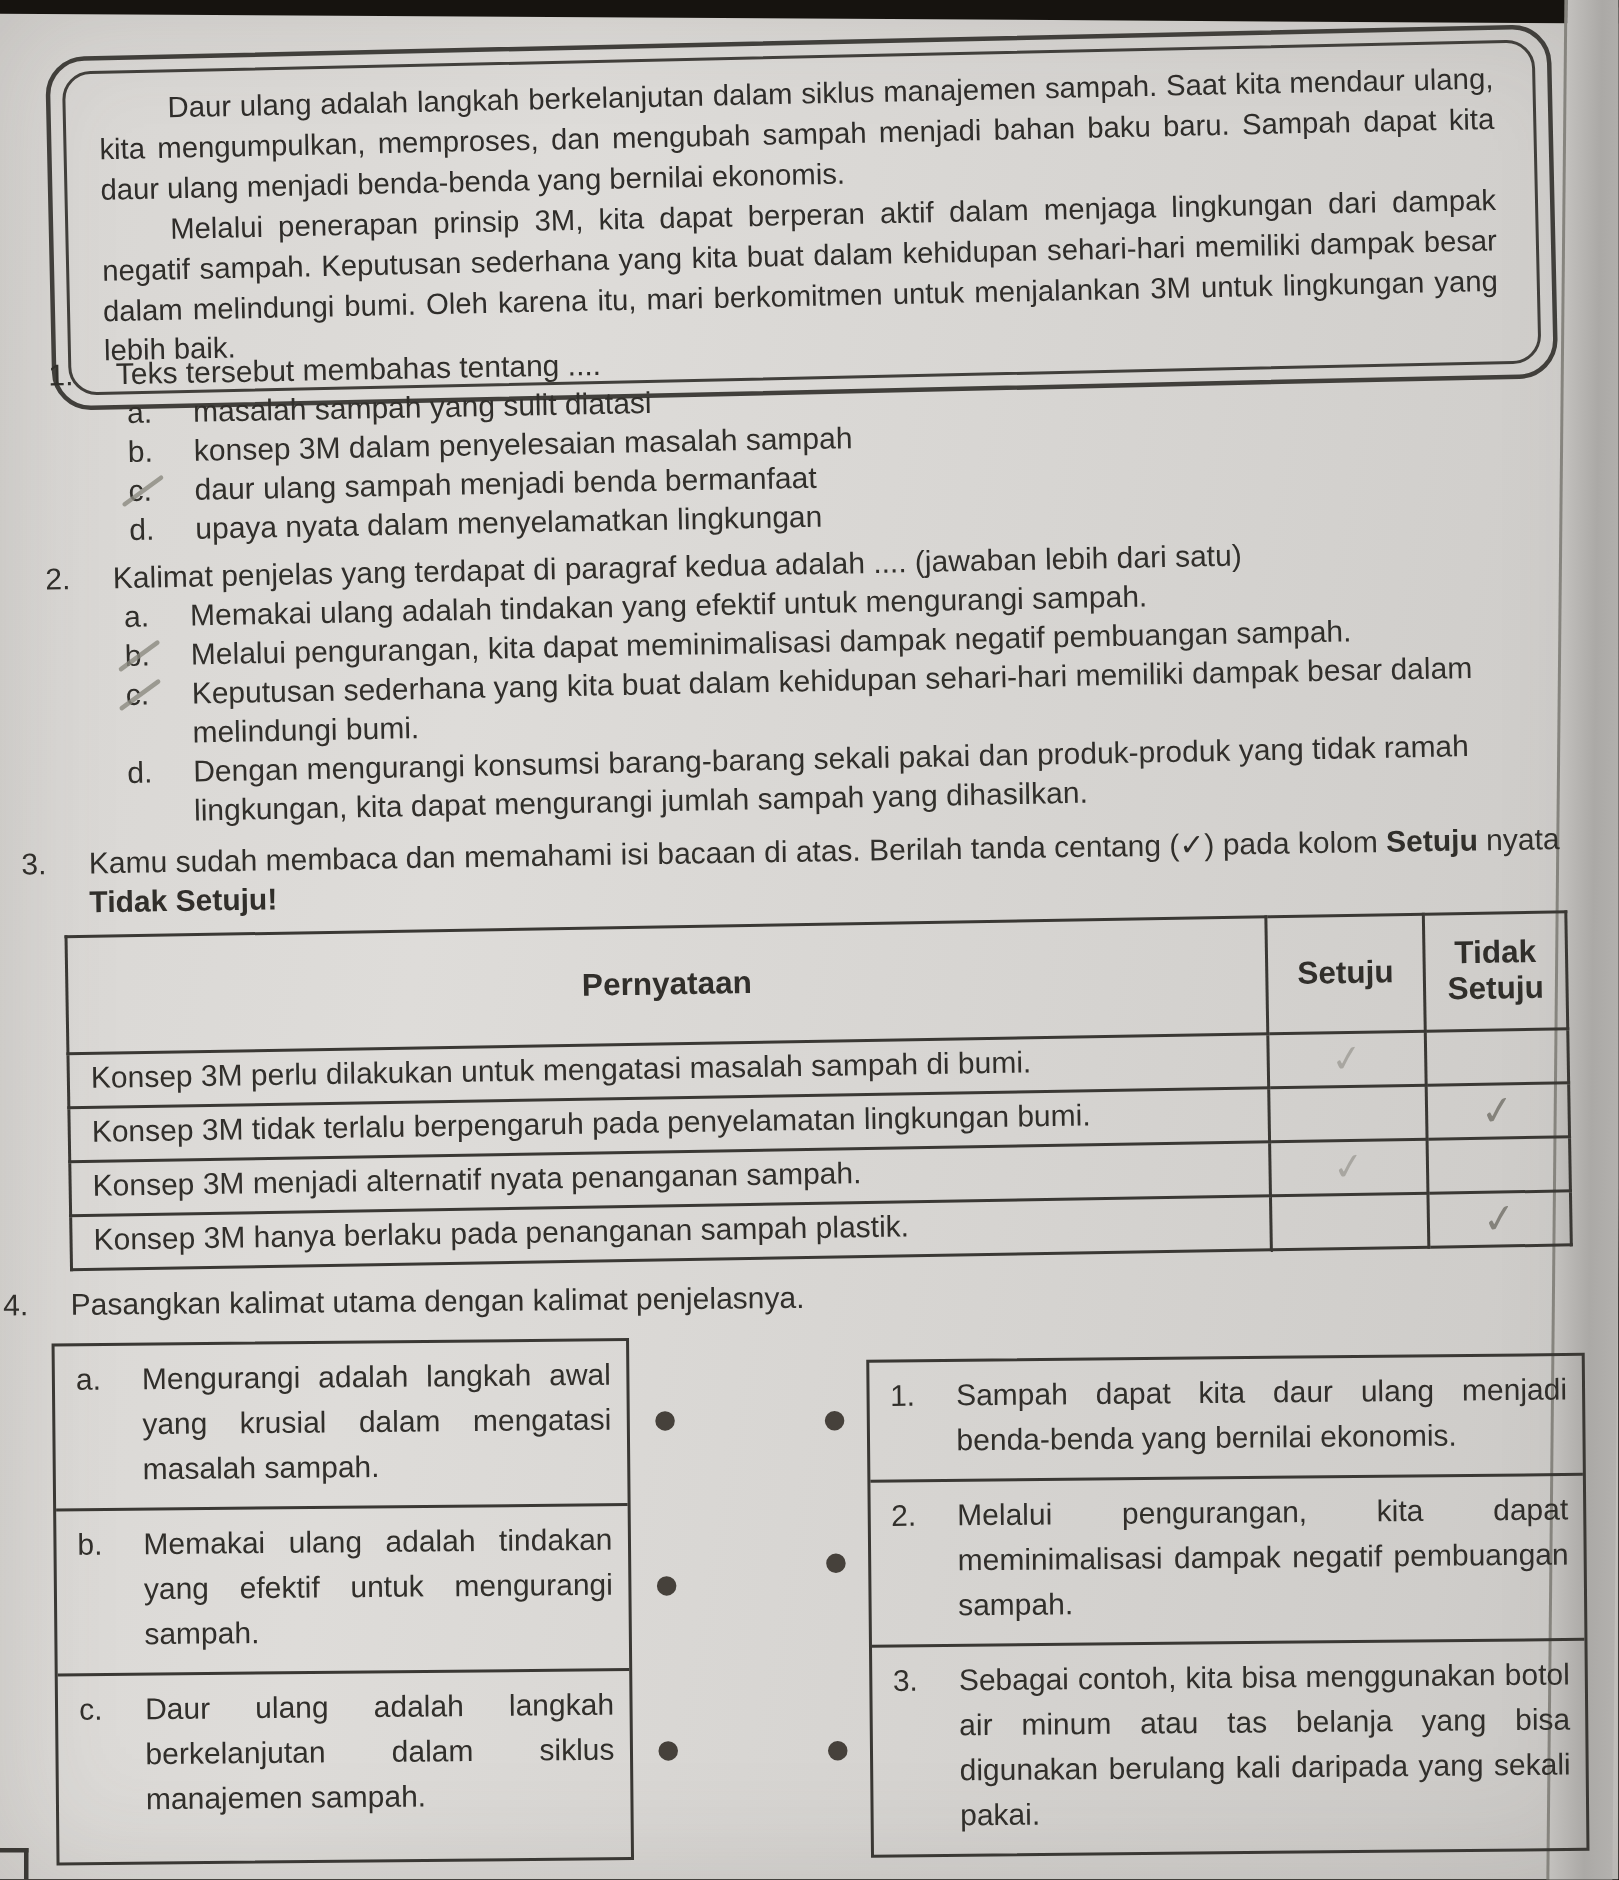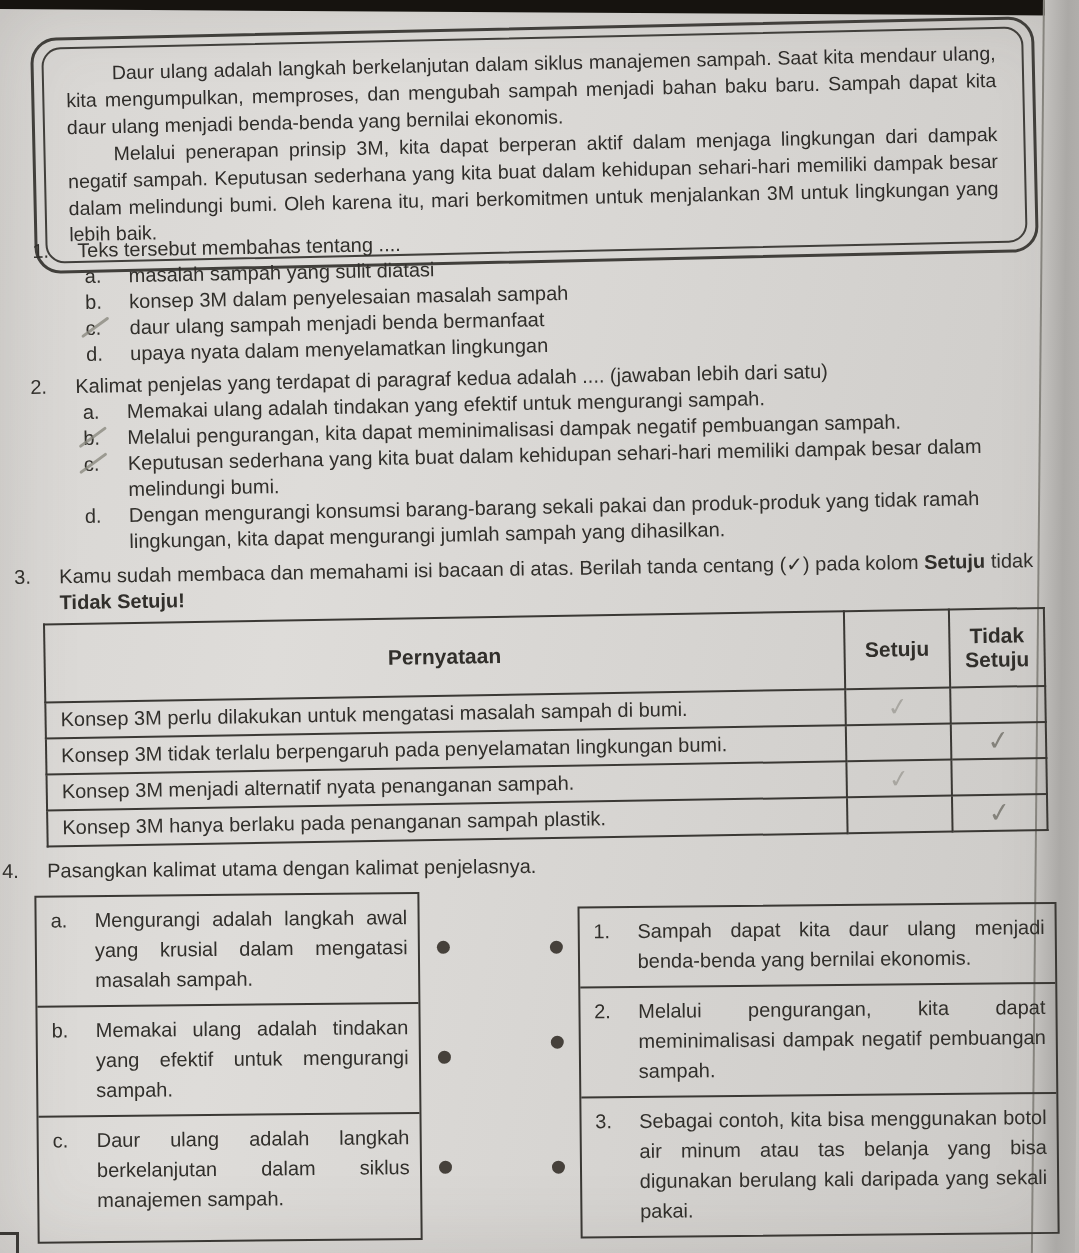--- a/index.html
+++ b/index.html
@@ -156,21 +156,21 @@
       <div class="opt-text">Dengan mengurangi konsumsi barang-barang sekali pakai dan produk-produk yang tidak ramah lingkungan, kita dapat mengurangi jumlah sampah yang dihasilkan.</div>
     </div>
   </div>
 
   <div class="section sec-q3">
     <div class="q-row">
       <div class="q-num">3.</div>
       <div class="q-body">
         <span>Kamu sudah membaca dan memahami isi bacaan di atas. Berilah tanda centang (✓) pada kolom</span>
         <b>Setuju</b>
-        <span>tidak</span>
+        <span>nyata</span>
         <b>Tidak Setuju!</b>
       </div>
     </div>
 
     <table class="agree">
       <colgroup>
           <col class="c-state">
           <col class="c-agree">
           <col class="c-dis">
         </colgroup>

